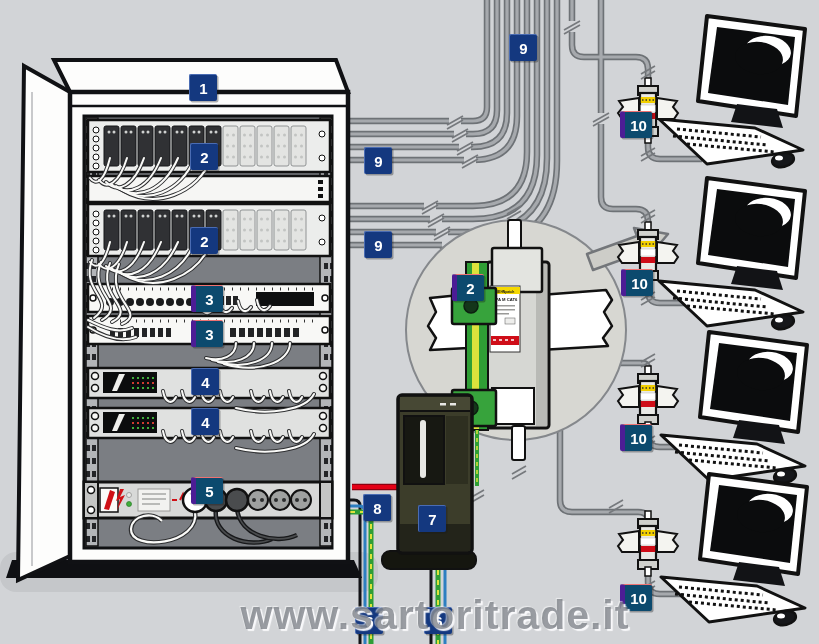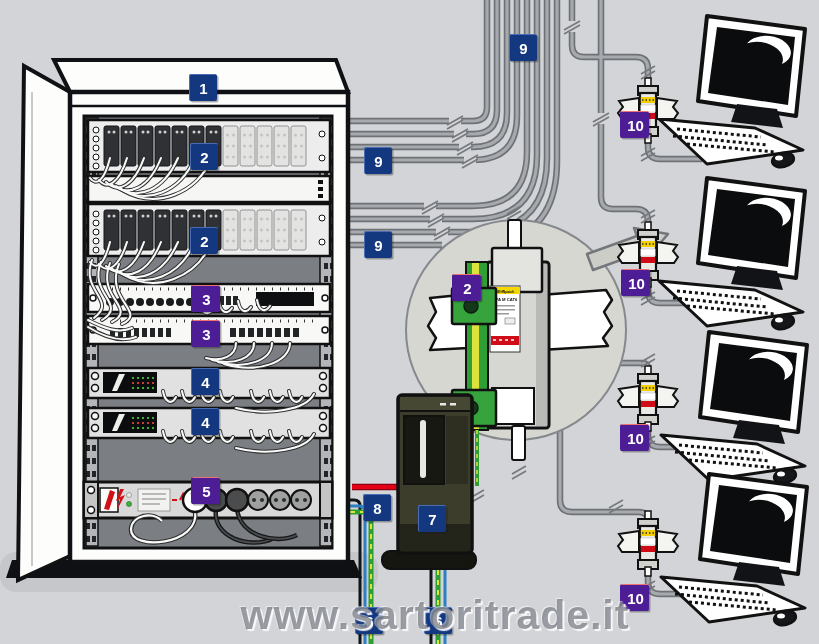--- a/index.html
+++ b/index.html
@@ -3,21 +3,21 @@
 <meta charset="utf-8">
 <style>
   html,body{margin:0;padding:0;}
   #stage{position:relative;width:819px;height:644px;background:#d2d4d7;overflow:hidden;
          font-family:"Liberation Sans",sans-serif;}
   #stage svg{position:absolute;left:0;top:0;}
   .badge{position:absolute;width:27px;height:26px;display:flex;align-items:center;justify-content:center;
          color:#fff;font:bold 15px "Liberation Sans",sans-serif;border-radius:2px;z-index:20;
          box-shadow:1.5px 1.5px 0 rgba(25,25,30,.35);}
   .badge.blue{background:#14387f;border-top:1px solid #4a6cb3;border-left:1px solid #4a6cb3;}
-  .badge.red{background:#4c1d95;border-top:1px solid #ef7272;border-left:2px solid #4c1d95;}
+  .badge.red{background:#0c4a6e;border-top:1px solid #ef7272;border-left:5px solid #4c1d95;}
   #watermark{position:absolute;left:435px;top:592px;transform:translateX(-50%);z-index:30;
          font:bold 41px "Liberation Sans",sans-serif;letter-spacing:1px;color:rgba(93,98,107,.62);
          text-shadow:2px 2px 1px rgba(251,251,253,.95),-1px -1px 1px rgba(255,255,255,.55);white-space:nowrap;}
   .co{stroke:#6e7276;stroke-width:6.5;fill:none;}
   .ci{stroke:#a6a9ad;stroke-width:3.2;fill:none;}
   .kd{stroke:#2e2f31;stroke-width:4;fill:none;stroke-linecap:round;}
   .kw{stroke:#fafaf8;stroke-width:2;fill:none;stroke-linecap:round;}
 </style>
 </head>
 <body>

